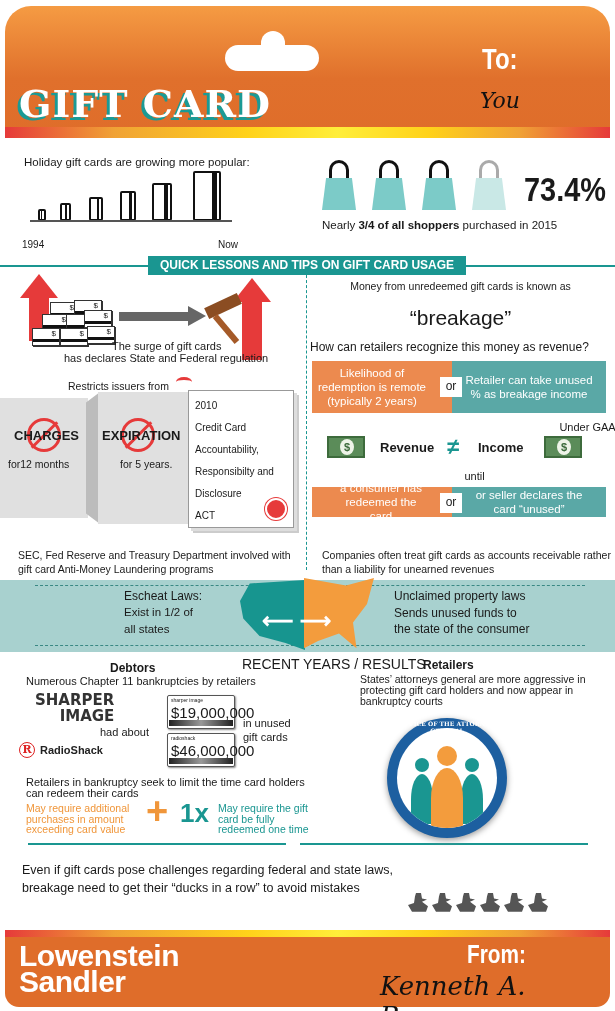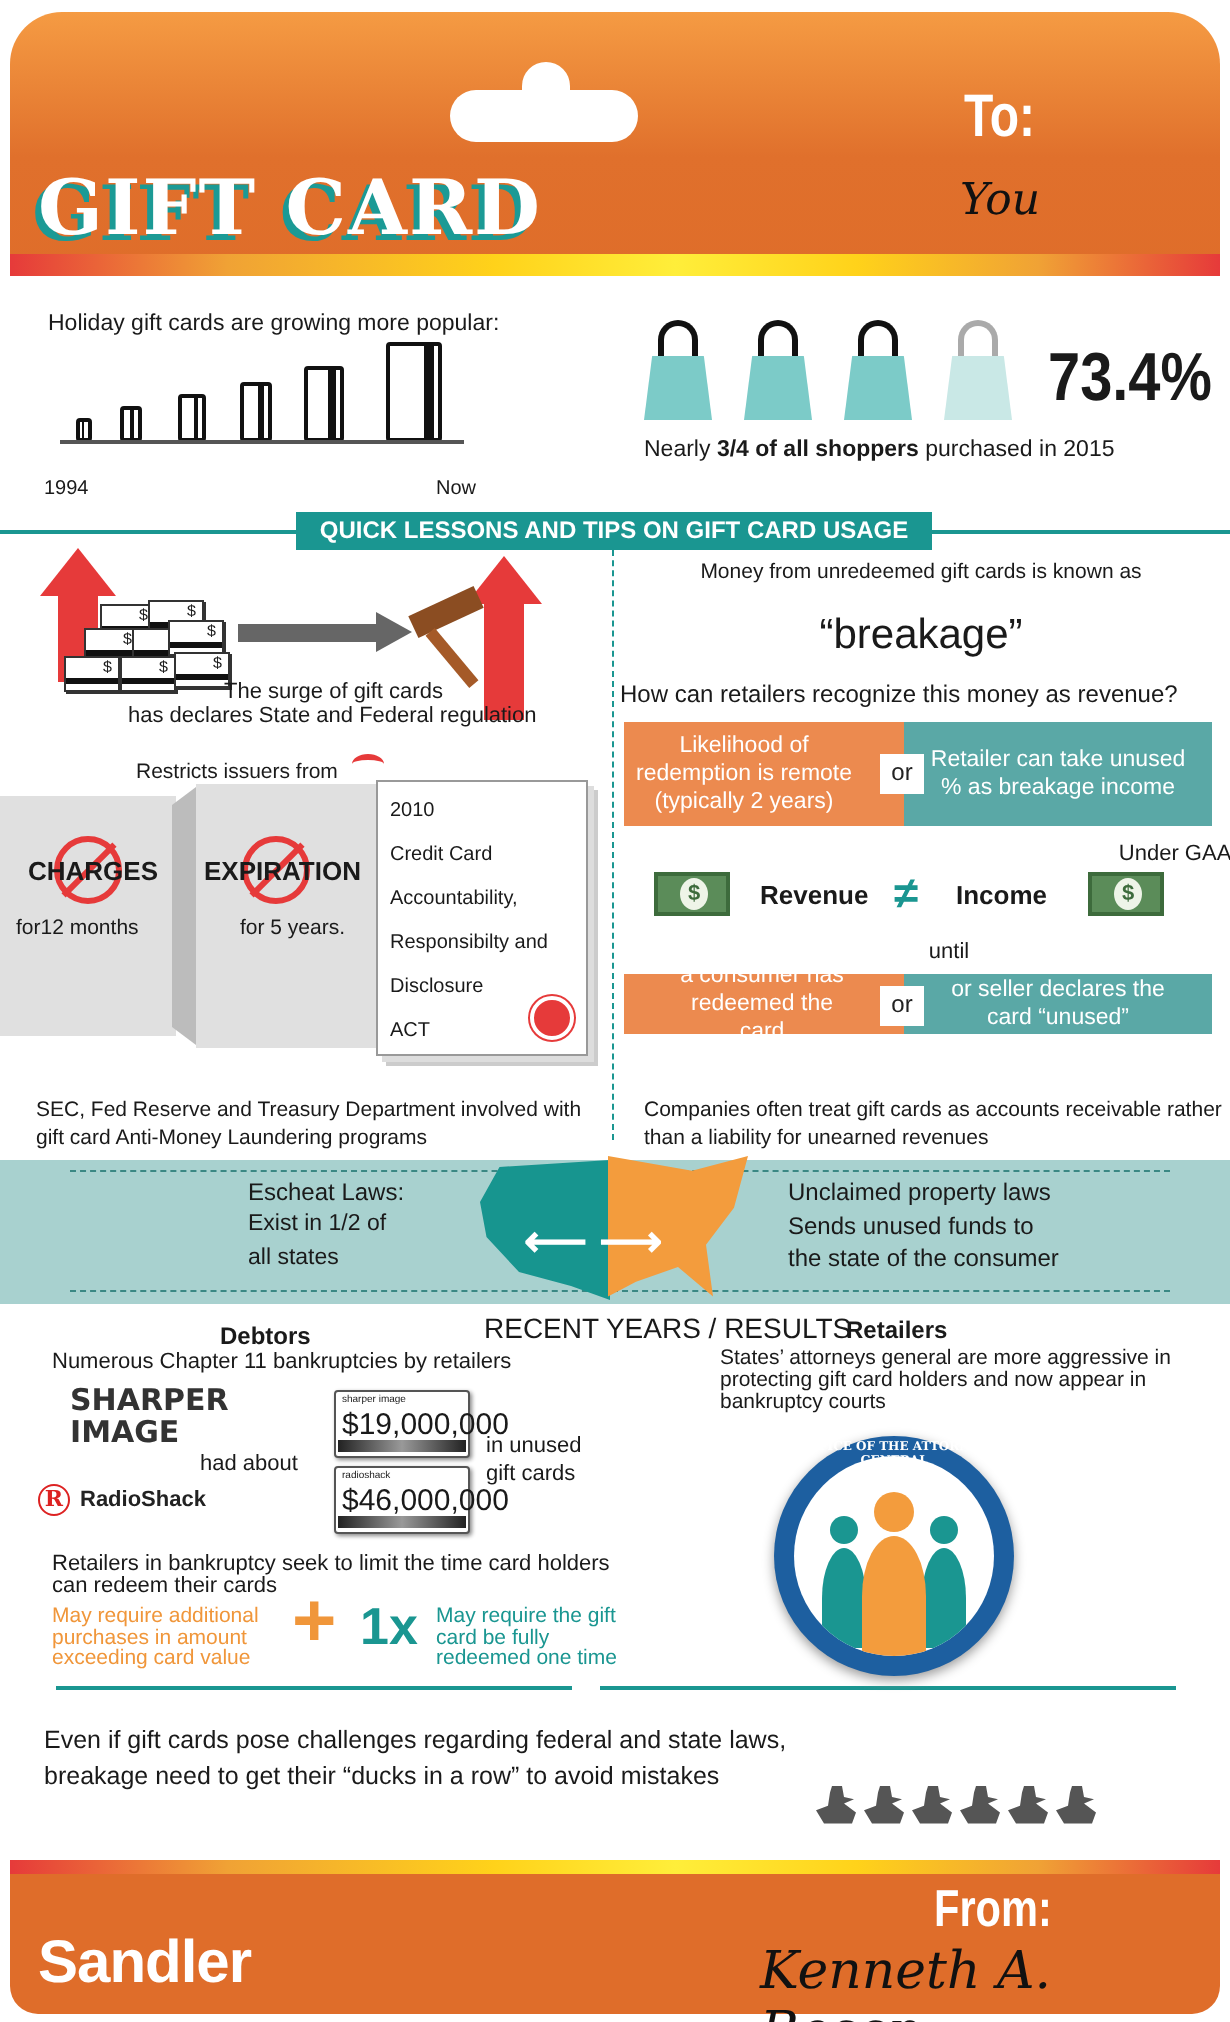--- a/index.html
+++ b/index.html
@@ -157,21 +157,21 @@
 <div class="abs" style="left:240px;top:580px;width:65px;height:70px;background:#17958f;clip-path:polygon(15% 5%,100% 0,100% 100%,70% 90%,30% 80%,5% 55%,0 30%)"></div>
 <div class="abs" style="left:304px;top:578px;width:70px;height:74px;background:#f39c3d;clip-path:polygon(0 0,60% 10%,100% 0,90% 35%,70% 60%,75% 95%,50% 75%,20% 85%,0 95%)"></div>
 <div class="abs" style="left:262px;top:608px;color:#fff;font-size:22px;font-weight:bold">⟵ ⟶</div>
 <div class="abs" style="left:394px;top:589px;font-size:12px">Unclaimed property laws</div>
 <div class="abs" style="left:394px;top:606px;font-size:12px">Sends unused funds to</div>
 <div class="abs" style="left:394px;top:622px;font-size:12px">the state of the consumer</div>
 
 <div class="abs" style="left:242px;top:656px;font-size:14px">RECENT YEARS / RESULTS</div>
 <div class="abs" style="left:110px;top:661px;font-weight:bold;font-size:12px">Debtors</div>
 <div class="abs" style="left:26px;top:675px;font-size:11px">Numerous Chapter 11 bankruptcies by retailers</div>
-<div class="abs" style="left:35px;top:692px;font-weight:bold;font-size:15px;color:#333;text-align:left;line-height:16px;font-family:'DejaVu Sans',sans-serif">
+<div class="abs" style="left:35px;top:692px;font-weight:bold;font-size:15px;color:#333;text-align:right;line-height:16px;font-family:'DejaVu Sans',sans-serif">
     <div>SHARPER</div>
     <div>IMAGE</div>
   </div>
 <div class="abs" style="left:100px;top:726px;font-size:11px">had about</div>
 <div class="abs" style="left:19px;top:742px;width:16px;height:16px;border:1.5px solid #d22;border-radius:50%;color:#d22;font-weight:bold;font-size:11px;text-align:center;line-height:13px;font-family:'DejaVu Serif',serif">R</div>
 <div class="abs" style="left:40px;top:744px;font-weight:bold;font-size:11px;color:#222">RadioShack</div>
 <div class="gc" style="left:167px;top:695px">
     <div class="lbl">sharper image</div>
     <div class="amt">$19,000,000</div>
     <div class="bar"></div>
@@ -210,16 +210,17 @@
   <div class="duck" style="left:0"></div>
   <div class="duck" style="left:24px"></div>
   <div class="duck" style="left:48px"></div>
   <div class="duck" style="left:72px"></div>
   <div class="duck" style="left:96px"></div>
   <div class="duck" style="left:120px"></div>
 </div>
 
 <div class="abs fstripe"></div>
 <div class="abs footer">
+  <div class="abs logo" style="left:14px;top:6px">Lowenstein</div>
   <div class="abs logo" style="left:14px;top:32px">Sandler</div>
   <div class="abs" style="left:462px;top:2px;color:#fff;font-weight:bold;font-size:26px;transform:scaleX(.8);transform-origin:left">From:</div>
   <div class="abs script" style="left:375px;top:34px;font-size:26px">Kenneth A. Rosen</div>
 </div>
 
 </body></html>

